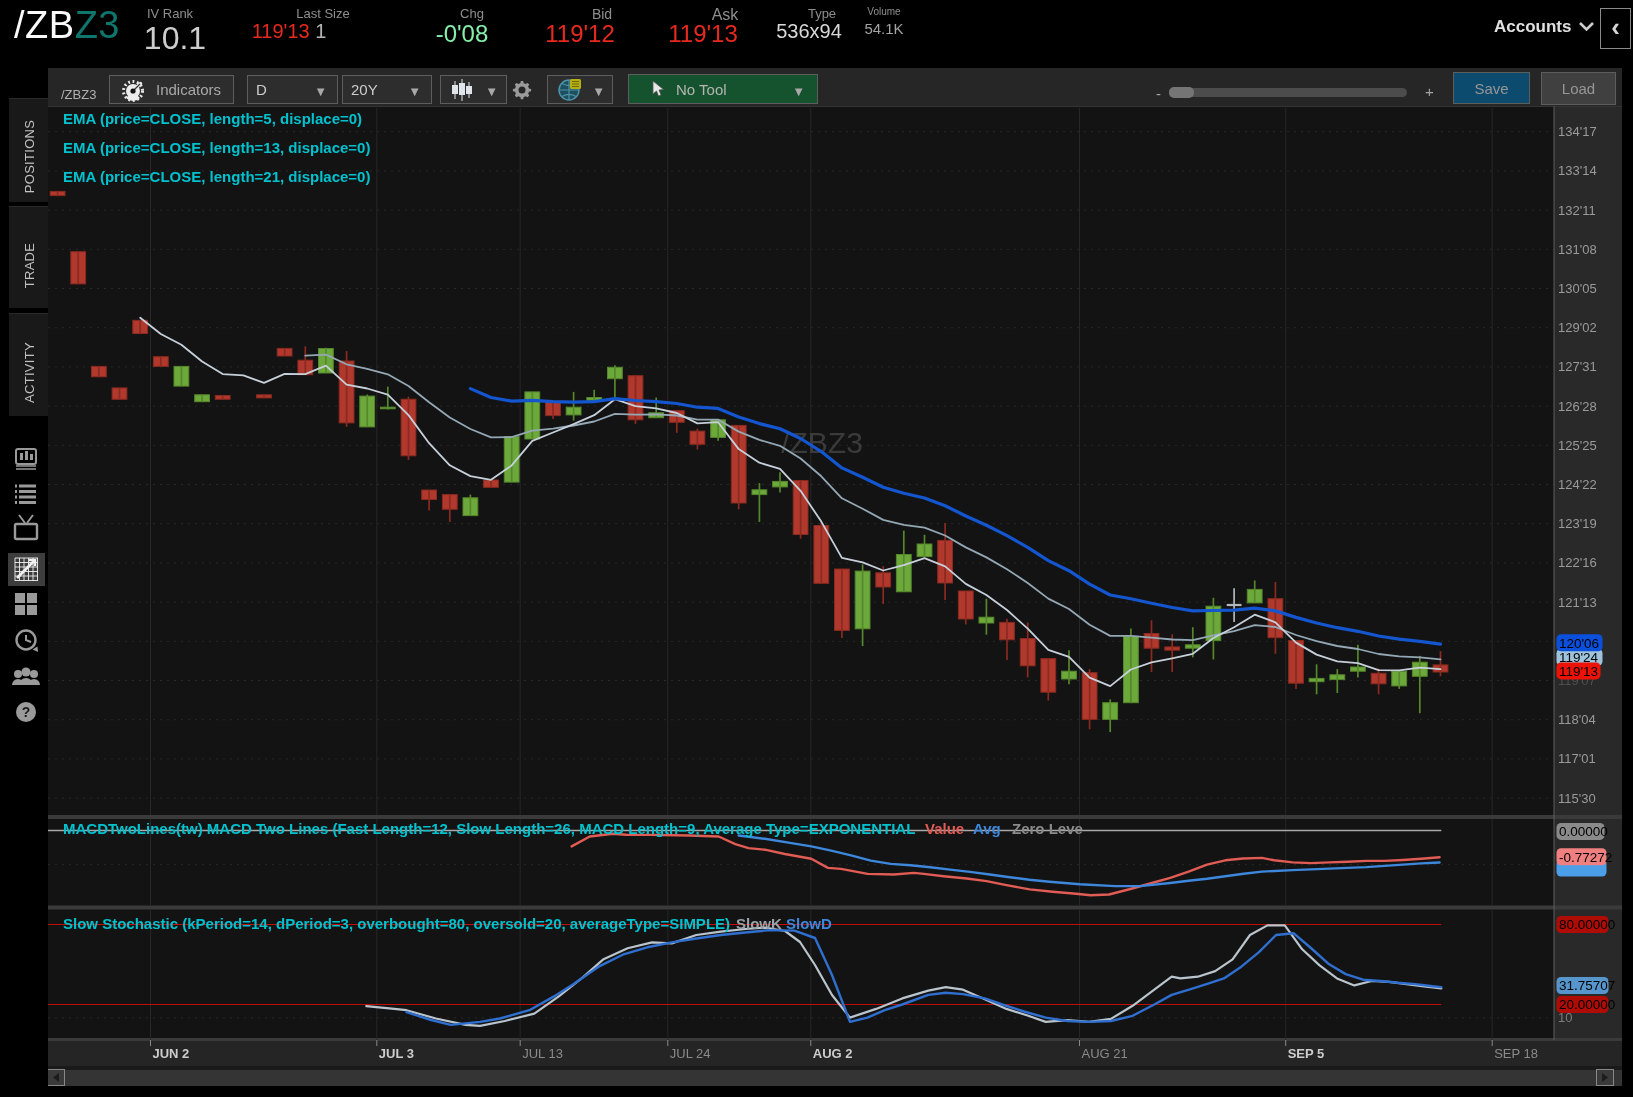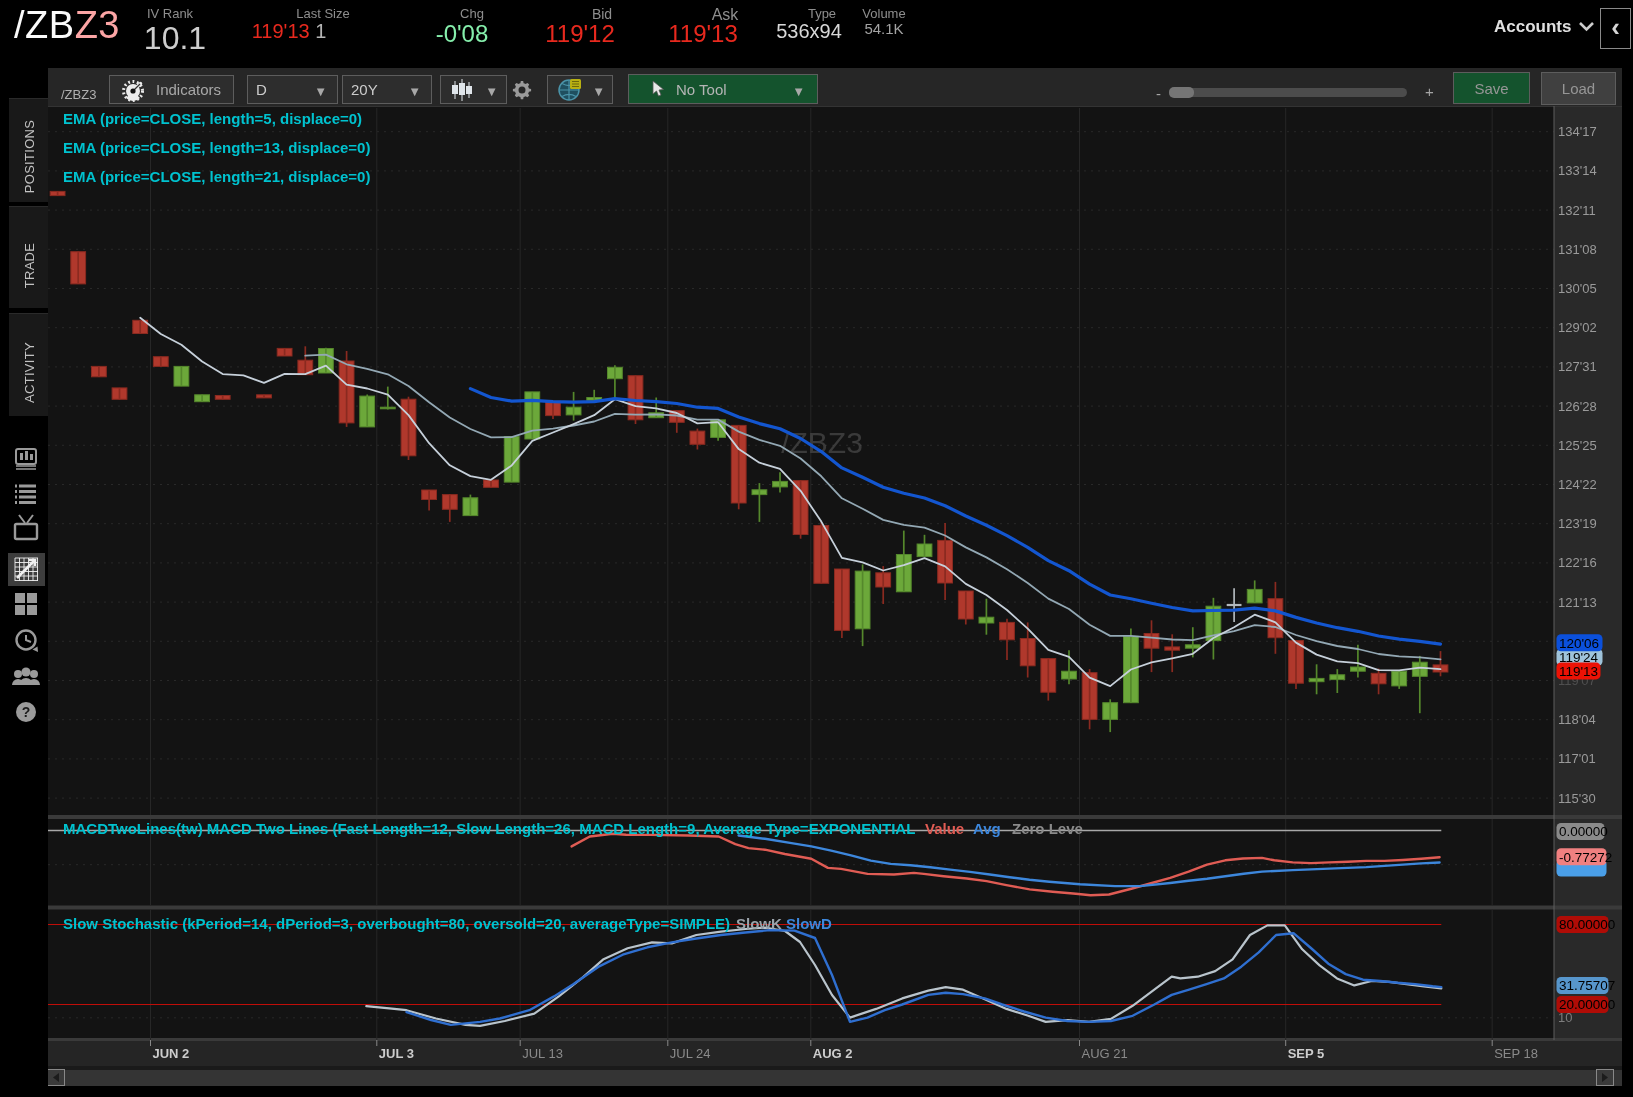--- a/index.html
+++ b/index.html
@@ -1,20 +1,20 @@
 <!DOCTYPE html>
 <html><head><meta charset="utf-8"><title>/ZBZ3</title>
 <style>
 *{margin:0;padding:0;box-sizing:content-box}
 html,body{width:1633px;height:1097px;background:#000;overflow:hidden;font-family:"Liberation Sans",sans-serif;-webkit-font-smoothing:antialiased}
 </style></head>
 <body>
 <div style="position:relative;width:1633px;height:1097px">
 <div style="position:absolute;left:0;top:0;width:1633px;height:62px;background:#000">
-      <div style="position:absolute;left:14px;top:4px;font-size:38px;letter-spacing:0.5px;"><span style="color:#fafafa">/ZB</span><span style="color:#fca5a5">Z3</span></div>
+      <div style="position:absolute;left:14px;top:4px;font-size:38px;letter-spacing:0.5px;"><span style="color:#fafafa">/ZB</span><span style="color:#0f766e">Z3</span></div>
       <div style="position:absolute;left:170px;top:6px;width:0;overflow:visible">
         <div style="position:absolute;transform:translateX(-50%);white-space:nowrap;font-size:13px;color:#8e8e8e">IV Rank</div>
       </div>
       <div style="position:absolute;left:175px;top:20px;width:0;overflow:visible">
         <div style="position:absolute;transform:translateX(-50%);white-space:nowrap;font-size:32px;color:#cdcdcd">10.1</div>
       </div>
       <div style="position:absolute;left:323px;top:6px;width:0;overflow:visible">
         <div style="position:absolute;transform:translateX(-50%);white-space:nowrap;font-size:13px;color:#8e8e8e">Last Size</div>
       </div>
       <div style="position:absolute;left:289px;top:20px;width:0;overflow:visible">
@@ -38,21 +38,21 @@
       <div style="position:absolute;left:703px;top:20px;width:0;overflow:visible">
         <div style="position:absolute;transform:translateX(-50%);white-space:nowrap;font-size:24px;color:#e8291e">119'13</div>
       </div>
       <div style="position:absolute;left:822px;top:6px;width:0;overflow:visible">
         <div style="position:absolute;transform:translateX(-50%);white-space:nowrap;font-size:13px;color:#8e8e8e">Type</div>
       </div>
       <div style="position:absolute;left:809px;top:20px;width:0;overflow:visible">
         <div style="position:absolute;transform:translateX(-50%);white-space:nowrap;font-size:20px;color:#d8d8d8">536x94</div>
       </div>
       <div style="position:absolute;left:884px;top:6px;width:0;overflow:visible">
-        <div style="position:absolute;transform:translateX(-50%);white-space:nowrap;font-size:13px;color:#8e8e8e">Volume</div>
+        <div style="position:absolute;transform:translateX(-50%);white-space:nowrap;font-size:10px;color:#8e8e8e">Volume</div>
       </div>
       <div style="position:absolute;left:884px;top:20px;width:0;overflow:visible">
         <div style="position:absolute;transform:translateX(-50%);white-space:nowrap;font-size:15px;color:#a3a3a3">54.1K</div>
       </div>
       <div style="position:absolute;left:1494px;top:17px;font-size:17px;font-weight:bold;color:#e0e0e0">Accounts</div>
       <svg style="position:absolute;left:1578px;top:21px" width="18" height="12" viewBox="0 0 18 12">
         <path d="M2 2 L8.5 8.5 L15 2" fill="none" stroke="#cdcdcd" stroke-width="2.6"></path>
       </svg>
       <div style="position:absolute;left:1600px;top:8px;width:29px;height:39px;border:1px solid #8a8a8a;color:#d5d5d5;font-size:26px;text-align:center;line-height:37px;font-weight:bold">‹</div>
     </div>
@@ -167,21 +167,21 @@
         <svg width="16" height="18" viewBox="0 0 16 18" style="position:absolute;left:20px;top:5px">
           <path d="M4 1 L4 14 L7.5 11 L9.5 16 L12 15 L10 10 L14.5 9.5 Z" fill="#e8e8e8" stroke="#555" stroke-width="0.8"></path>
         </svg>
         <div style="position:absolute;left:47px;top:6px;font-size:15px;color:#b5b5b5">No Tool</div>
         <div style="position:absolute;right:12px;top:7px"><span style="color:#a8a8a8;font-size:13px">▼</span></div>
       </div>
       <div style="position:absolute;left:1108px;top:17px;font-size:15px;color:#a5a5a5">-</div>
       <div style="position:absolute;left:1121px;top:20px;width:238px;height:9px;border-radius:5px;background:#4c4c4c"></div>
       <div style="position:absolute;left:1121px;top:19px;width:25px;height:11px;border-radius:5px;background:#757575"></div>
       <div style="position:absolute;left:1377px;top:15px;font-size:15px;color:#a5a5a5">+</div>
-      <div style="position:absolute;left:1405px;top:4px;width:77px;height:32px;background:#14532d;border:1px solid #5d5d5d;box-sizing:border-box">
+      <div style="position:absolute;left:1405px;top:4px;width:77px;height:32px;background:#0c4a6e;border:1px solid #5d5d5d;box-sizing:border-box">
         <div style="position:absolute;left:50%;transform:translateX(-50%);top:7px;font-size:15px;color:#969696">Save</div>
       </div>
       <div style="position:absolute;left:1493px;top:4px;width:75px;height:33px;background:#404040;border:1px solid #5d5d5d;box-sizing:border-box">
         <div style="position:absolute;left:50%;transform:translateX(-50%);top:7px;font-size:15px;color:#969696">Load</div>
       </div>
     </div>
 <svg width="1585" height="991" style="position:absolute;left:48px;top:106px" viewBox="48 106 1585 991">
 <rect x="48" y="106" width="1574" height="934" fill="#131313"></rect>
 <rect x="1554" y="106" width="68" height="934" fill="#292929"></rect>
 <rect x="48" y="1040" width="1574" height="26" fill="#252525"></rect>

